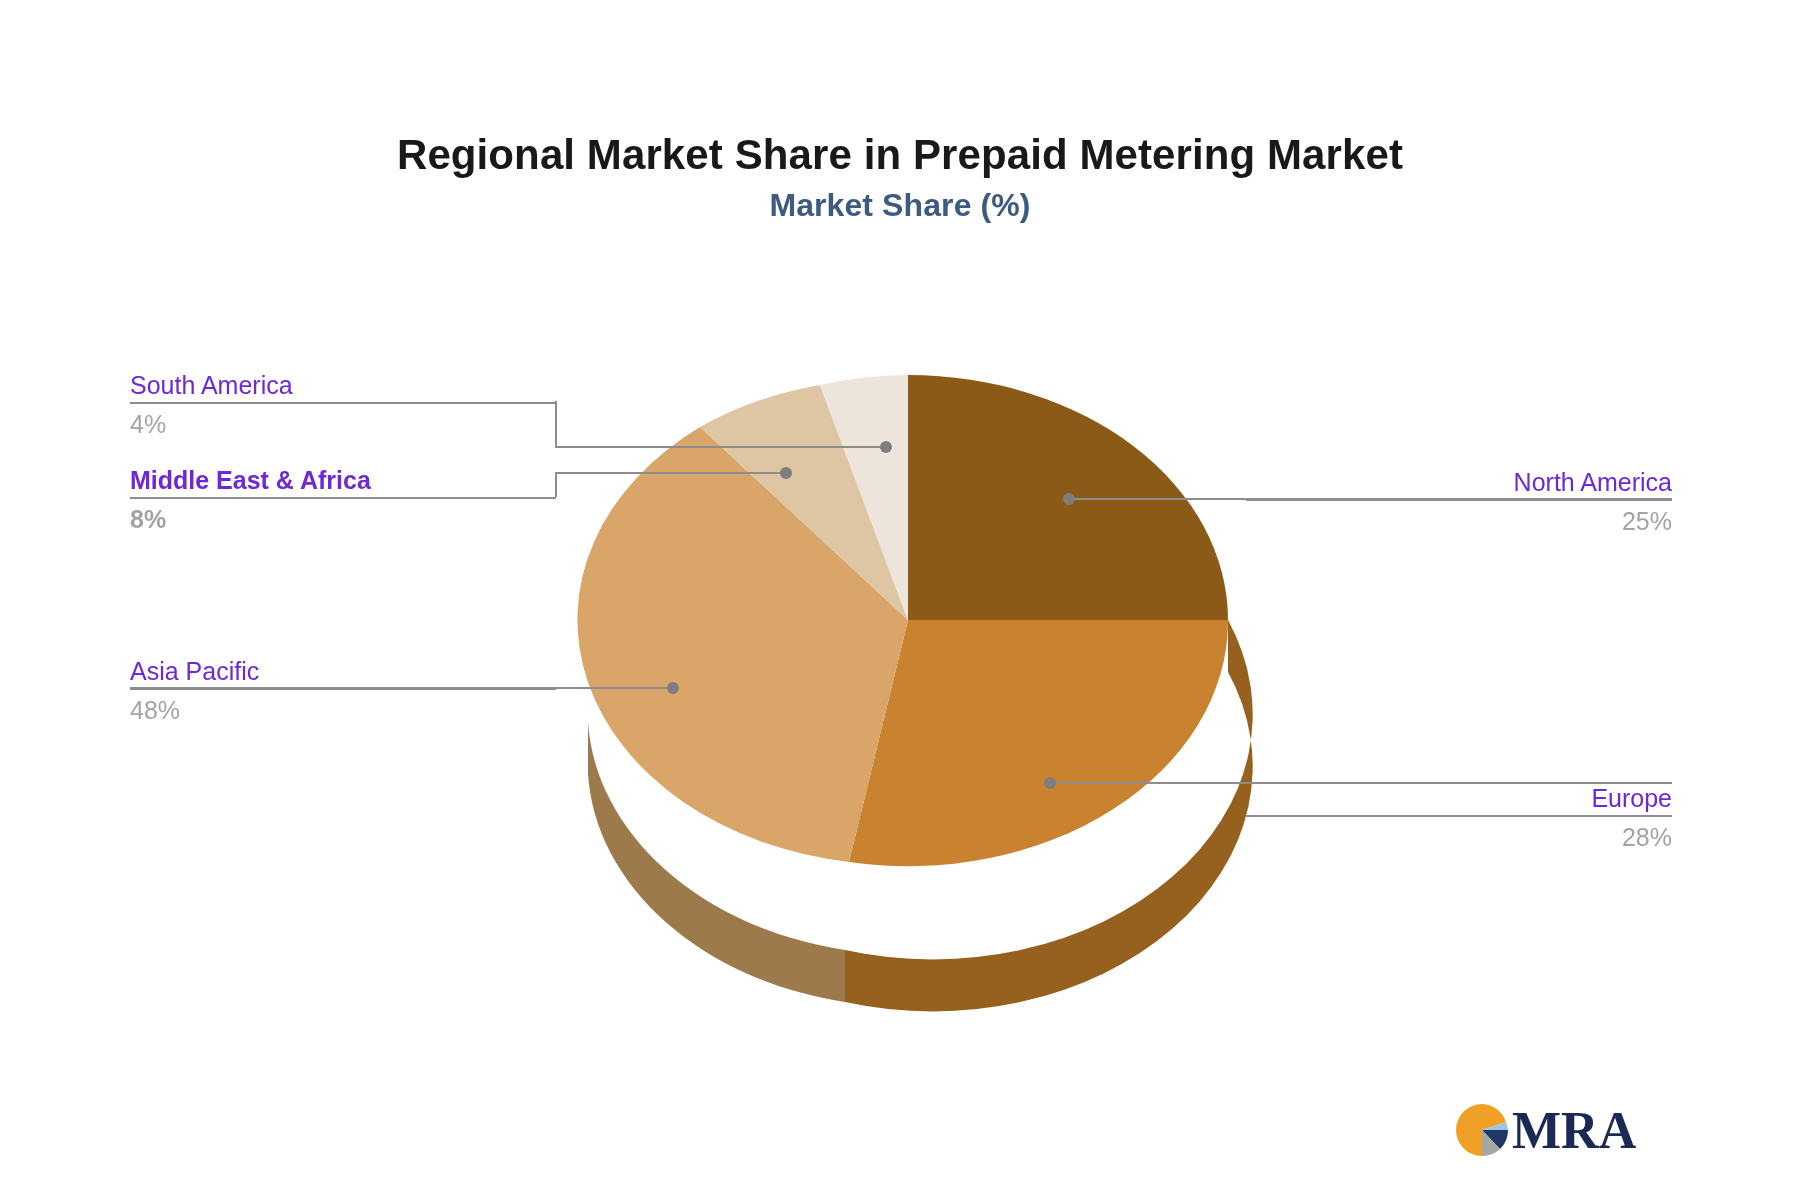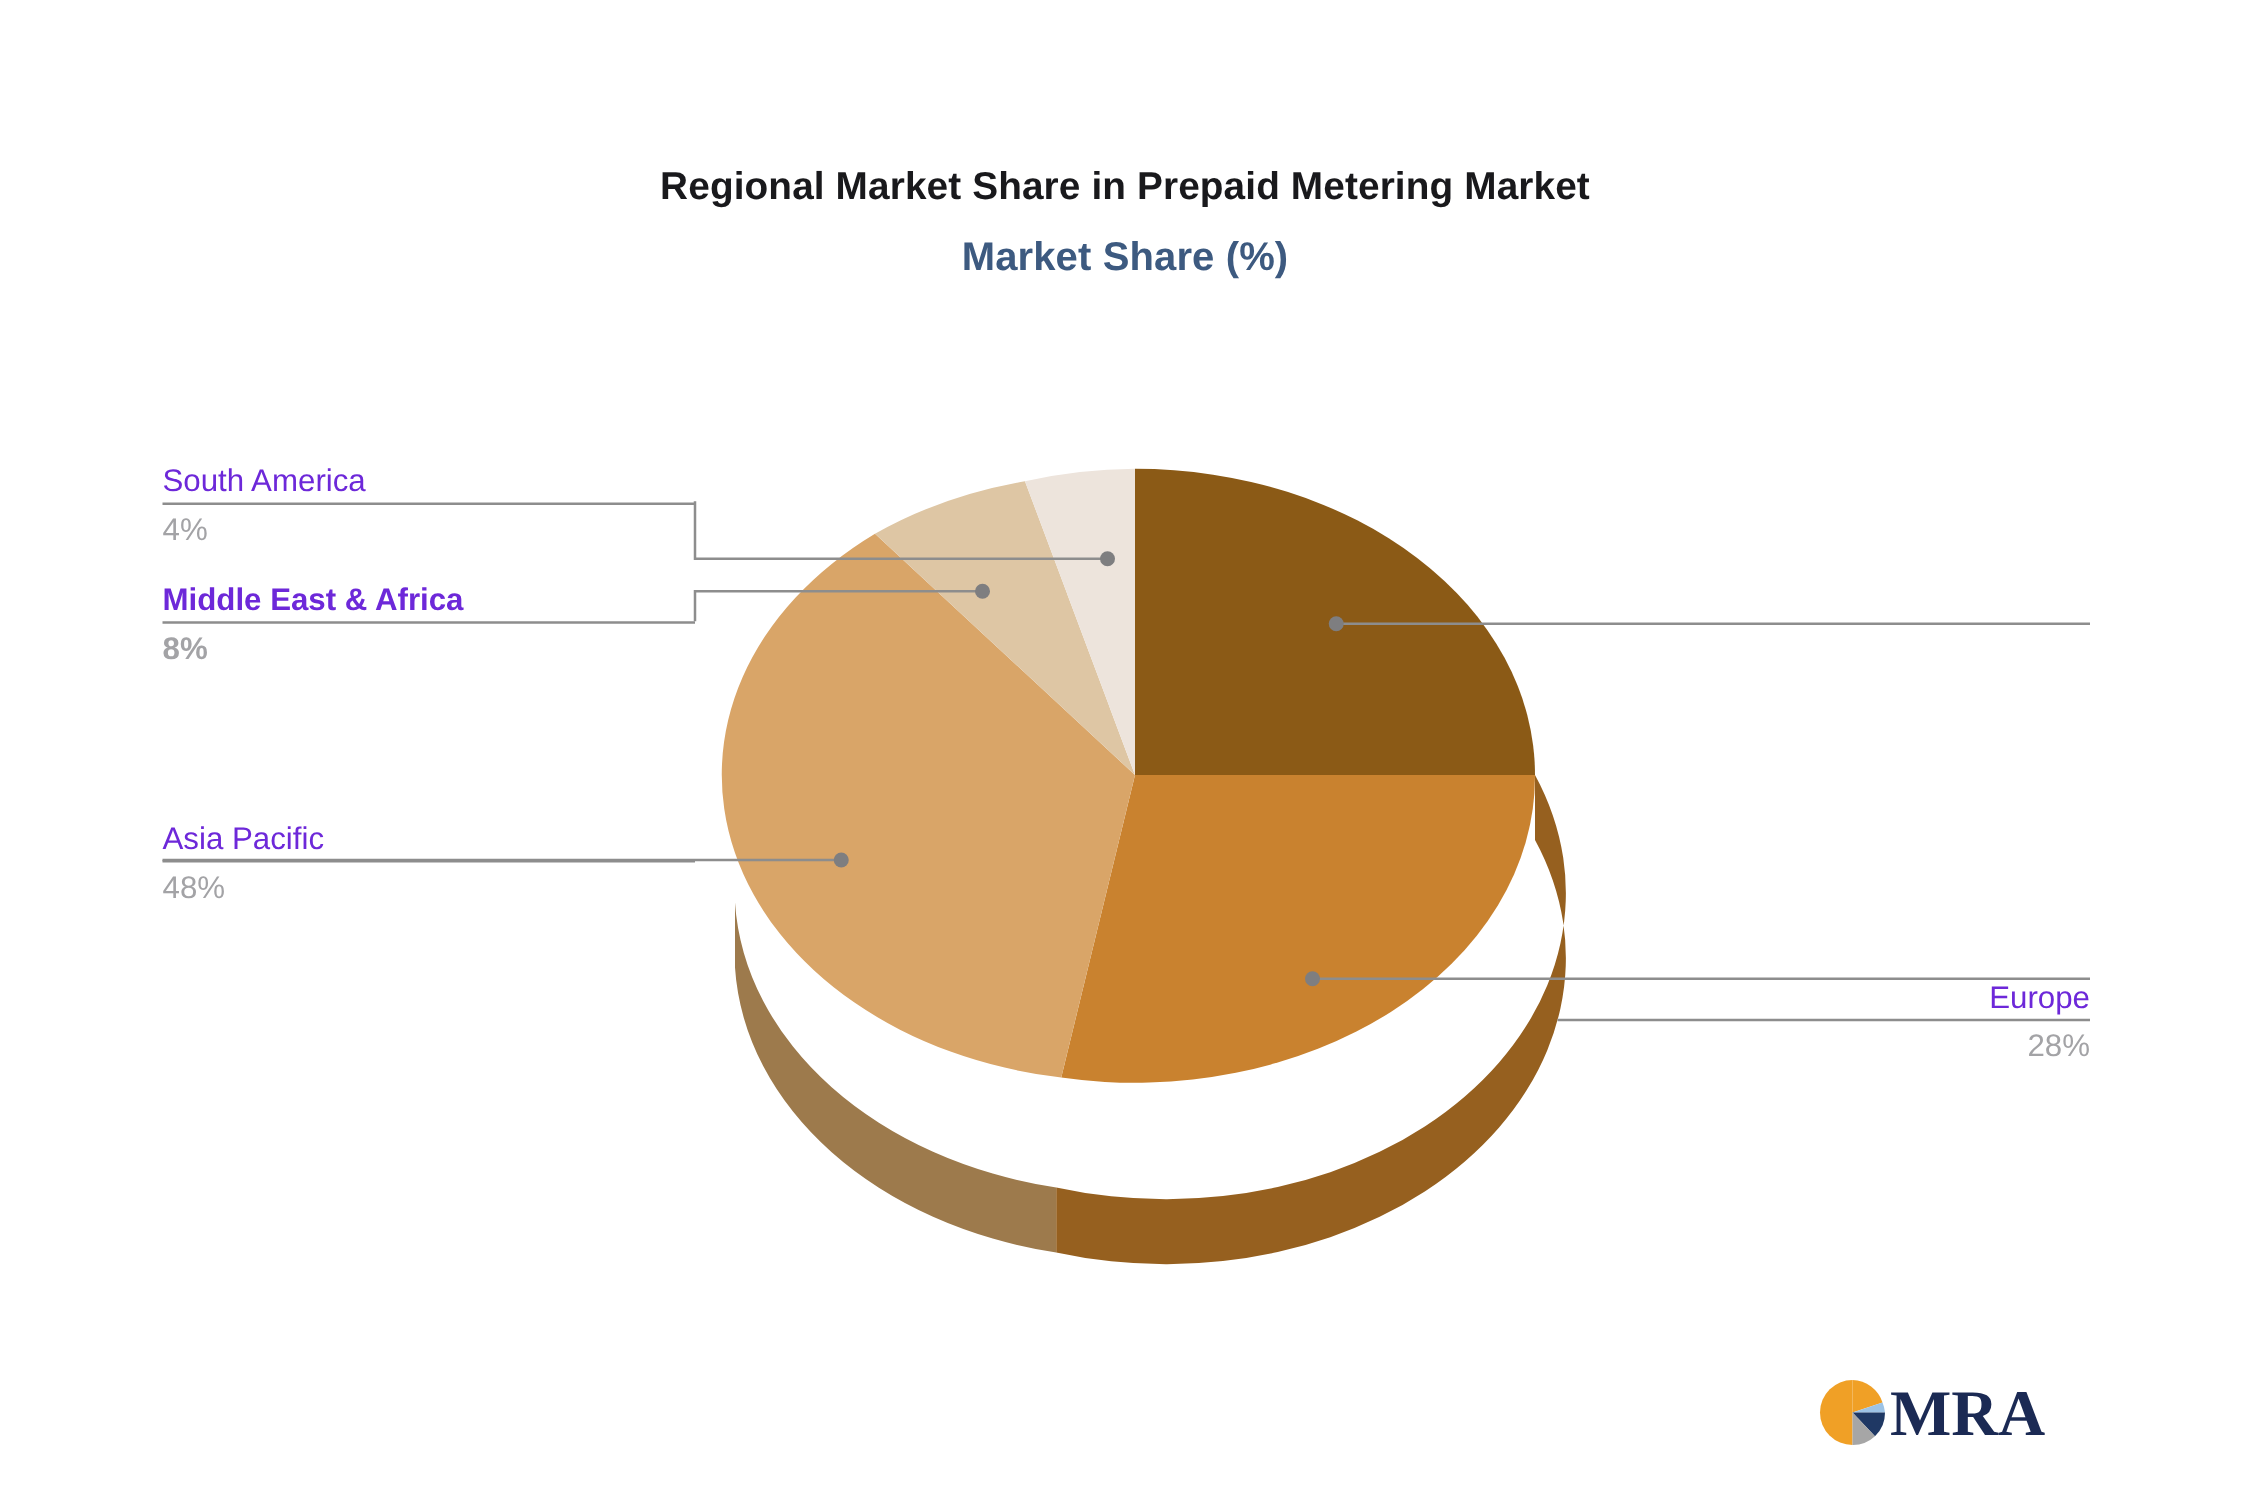--- a/index.html
+++ b/index.html
@@ -23,21 +23,21 @@
     height: 1196px;
   }
 
   
   .chart-title {
     position: absolute;
     left: 0;
     top: 131px;
     width: 1800px;
     text-align: center;
-    font-size: 31px;
+    font-size: 42px;
     font-weight: bold;
     color: #19191c;
     letter-spacing: 0.1px;
   }
   .chart-subtitle {
     position: absolute;
     left: 0;
     top: 187px;
     width: 1800px;
     text-align: center;
@@ -159,20 +159,25 @@
     <div class="cl-rule"></div>
     <div class="cl-value">8%</div>
   </div>
 
   <div class="callout align-left" style="left:130px; top:654px; width:426px;">
     <div class="cl-name">Asia Pacific</div>
     <div class="cl-rule"></div>
     <div class="cl-value">48%</div>
   </div>
 
+  <div class="callout align-right" style="left:1246px; top:465px; width:426px;">
+    <div class="cl-name">North America</div>
+    <div class="cl-rule"></div>
+    <div class="cl-value">25%</div>
+  </div>
 
   <div class="callout align-right" style="left:1246px; top:781px; width:426px;">
     <div class="cl-name">Europe</div>
     <div class="cl-rule"></div>
     <div class="cl-value">28%</div>
   </div>
 
   <div id="logo">
     <svg width="200" height="64" viewBox="0 0 200 64">
       <g>

